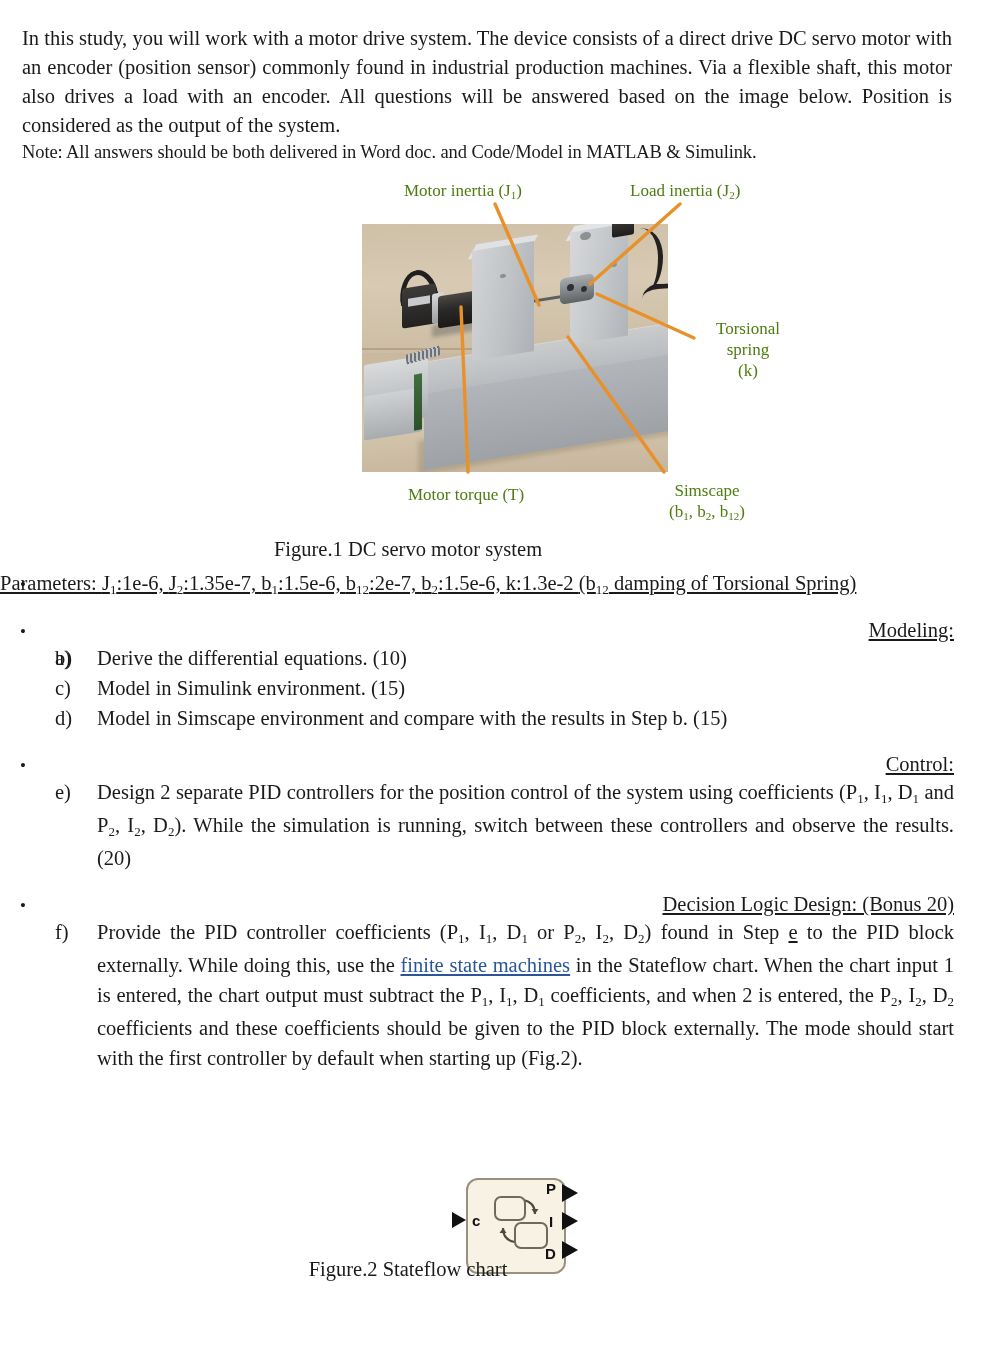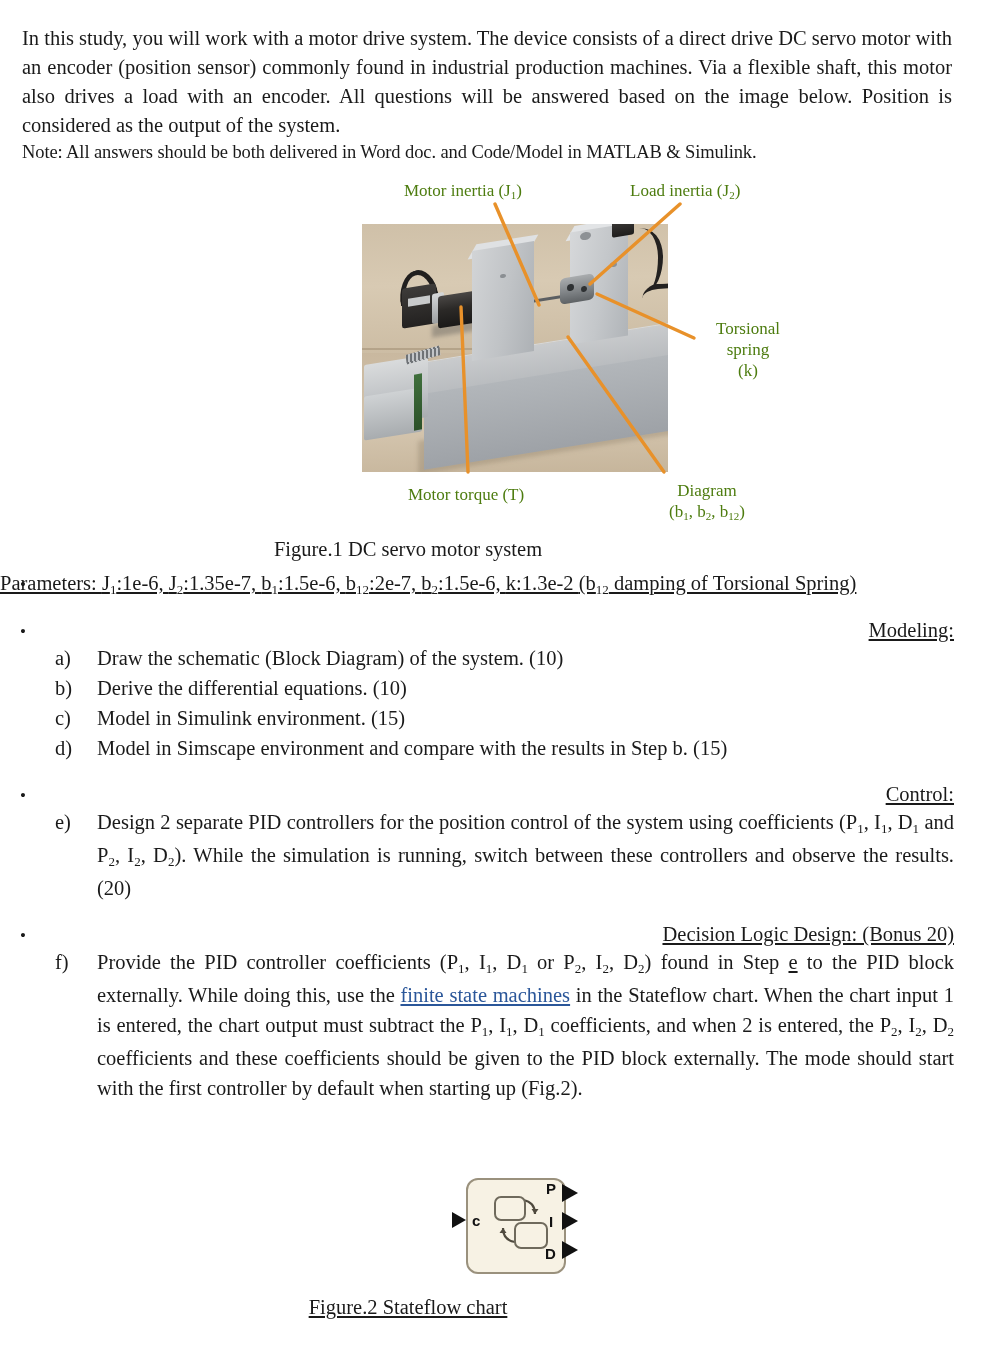--- a/index.html
+++ b/index.html
@@ -319,21 +319,21 @@
 
   
   .fig-caption {
     position: absolute;
     width: 784px;
     text-align: center;
     font-size: 20.5px;
     color: #1a1a1a;
   }
   .cap1 { top: 538px; }
-  .cap2 { top: 1296px; text-decoration: underline; }
+  .cap2 { top: 1258px; }
 
   
   .bullets {
     position: absolute;
     left: 0; top: 570px;
     width: 992px;
   }
 
   .bullet-row {
     position: relative;
@@ -503,21 +503,21 @@
 
     <div class="fig-label lbl-torsional">
       <div>Torsional</div>
       <div>spring</div>
       <div>(k)</div>
     </div>
 
     <div class="fig-label lbl-motor-torque">Motor torque (T)</div>
 
     <div class="fig-label lbl-damping">
-      <div>Diagram</div>
+      <div>Simscape</div>
       <div>(b<sub>1</sub>, b<sub>2</sub>, b<sub>12</sub>)</div>
     </div>
   </div>
 
   <div class="fig-caption cap1">Figure.1 DC servo motor system</div>
 
   <div class="bullets">
 
     <div class="bullet-row">
       <span class="bullet-mark">•</span>
@@ -525,21 +525,20 @@
     </div>
 
     <div class="gap"></div>
 
     <div class="bullet-row">
       <span class="bullet-mark">•</span>
       <div class="bullet-text nojust">Modeling:</div>
       <ul class="sub-list">
         <li class="sub-item nojust">
           <span class="sub-marker">a)</span>
-          <span>Draw the schematic (Block Diagram) of the system.  (10)</span>
         </li>
         <li class="sub-item nojust">
           <span class="sub-marker">b)</span>
           <span>Derive the differential equations. (10)</span>
         </li>
         <li class="sub-item nojust">
           <span class="sub-marker">c)</span>
           <span>Model in Simulink environment. (15)</span>
         </li>
         <li class="sub-item nojust">

